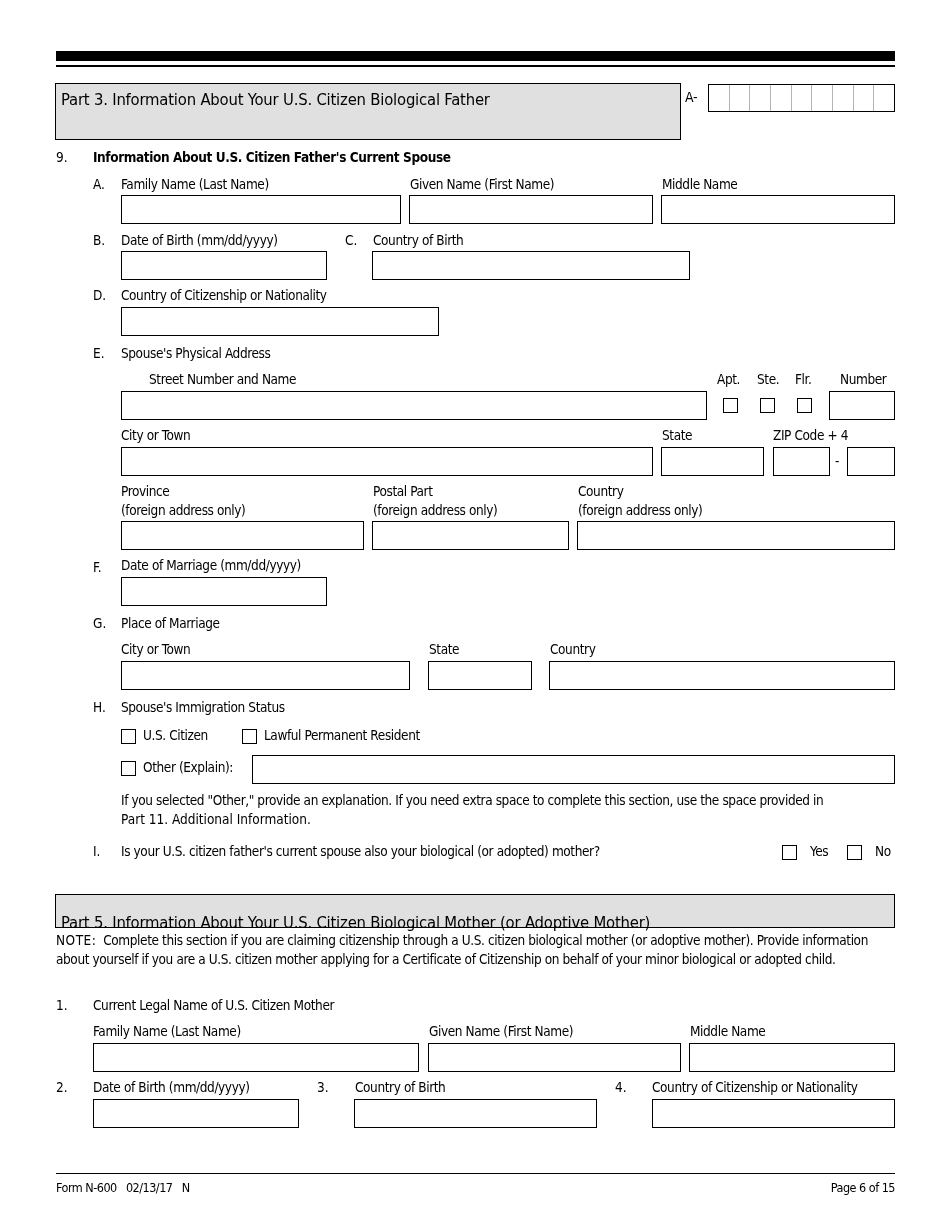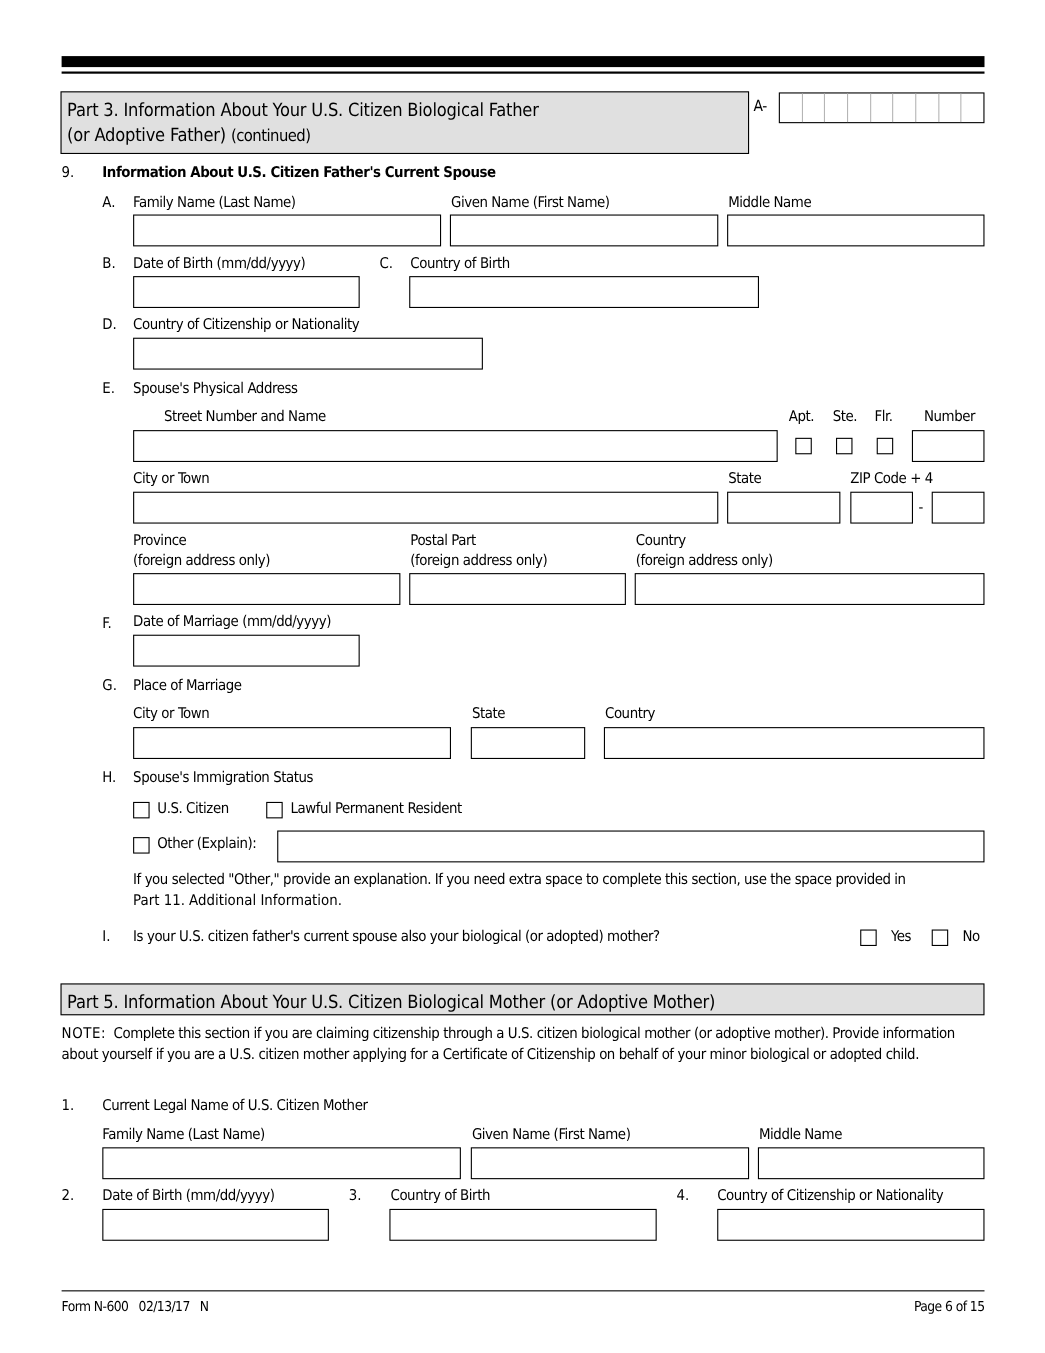--- a/index.html
+++ b/index.html
@@ -21,21 +21,20 @@
   .foot { position: absolute; font-size: 12.5px; letter-spacing: -0.5px; white-space: nowrap; }
 </style>
 </head>
 <body>
 
 <div class="topbar"></div>
 <div class="topline"></div>
 
 <div class="part-head" style="left:55px; top:83px; width:626px; height:57px;">
   <div>Part 3.  Information About Your U.S. Citizen Biological Father</div>
-  <div><span>(or Adoptive Father)</span> <span class="cont">(continued)</span></div>
 </div>
 <div class="lbl" style="left:685px; top:89px; font-size:14px;">A-</div>
 <div class="anum">
   <div class="cell"></div>
   <div class="cell"></div>
   <div class="cell"></div>
   <div class="cell"></div>
   <div class="cell"></div>
   <div class="cell"></div>
   <div class="cell"></div>
@@ -122,21 +121,21 @@
 <div class="lbl" style="left:121px; top:792px;">If you selected "Other," provide an explanation.  If you need extra space to complete this section, use the space provided in</div>
 <div class="lbl" style="left:121px; top:811px; letter-spacing:0;">Part 11. Additional Information.</div>
 
 <div class="num" style="left:93px; top:843px;">I.</div>
 <div class="lbl" style="left:121px; top:843px;">Is your U.S. citizen father's current spouse also your biological (or adopted) mother?</div>
 <div class="cb" style="left:782px; top:845px;"></div>
 <div class="lbl" style="left:810px; top:843px;">Yes</div>
 <div class="cb" style="left:847px; top:845px;"></div>
 <div class="lbl" style="left:875px; top:843px;">No</div>
 
-<div class="part-head" style="left:55px; top:894px; width:840px; height:29px; padding:4px 5px;">
+<div class="part-head" style="left:55px; top:894px; width:840px; height:29px; padding:16px 5px;">
   <div>Part 5.  Information About Your U.S. Citizen Biological Mother (or Adoptive Mother)</div>
 </div>
 <div class="para" style="left:56px; top:931px; width:842px;">
   <span style="letter-spacing:0.5px;">NOTE:</span>&nbsp;
   <span>Complete this section if you are claiming citizenship through a U.S. citizen biological mother (or adoptive mother).  Provide information about yourself if you are a U.S. citizen mother applying for a Certificate of Citizenship on behalf of your minor biological or adopted child.</span>
 </div>
 
 <div class="num" style="left:56px; top:997px;">1.</div>
 <div class="lbl" style="left:93px; top:997px;">Current Legal Name of U.S. Citizen Mother</div>
 <div class="lbl" style="left:93px; top:1023px;">Family Name (Last Name)</div>

